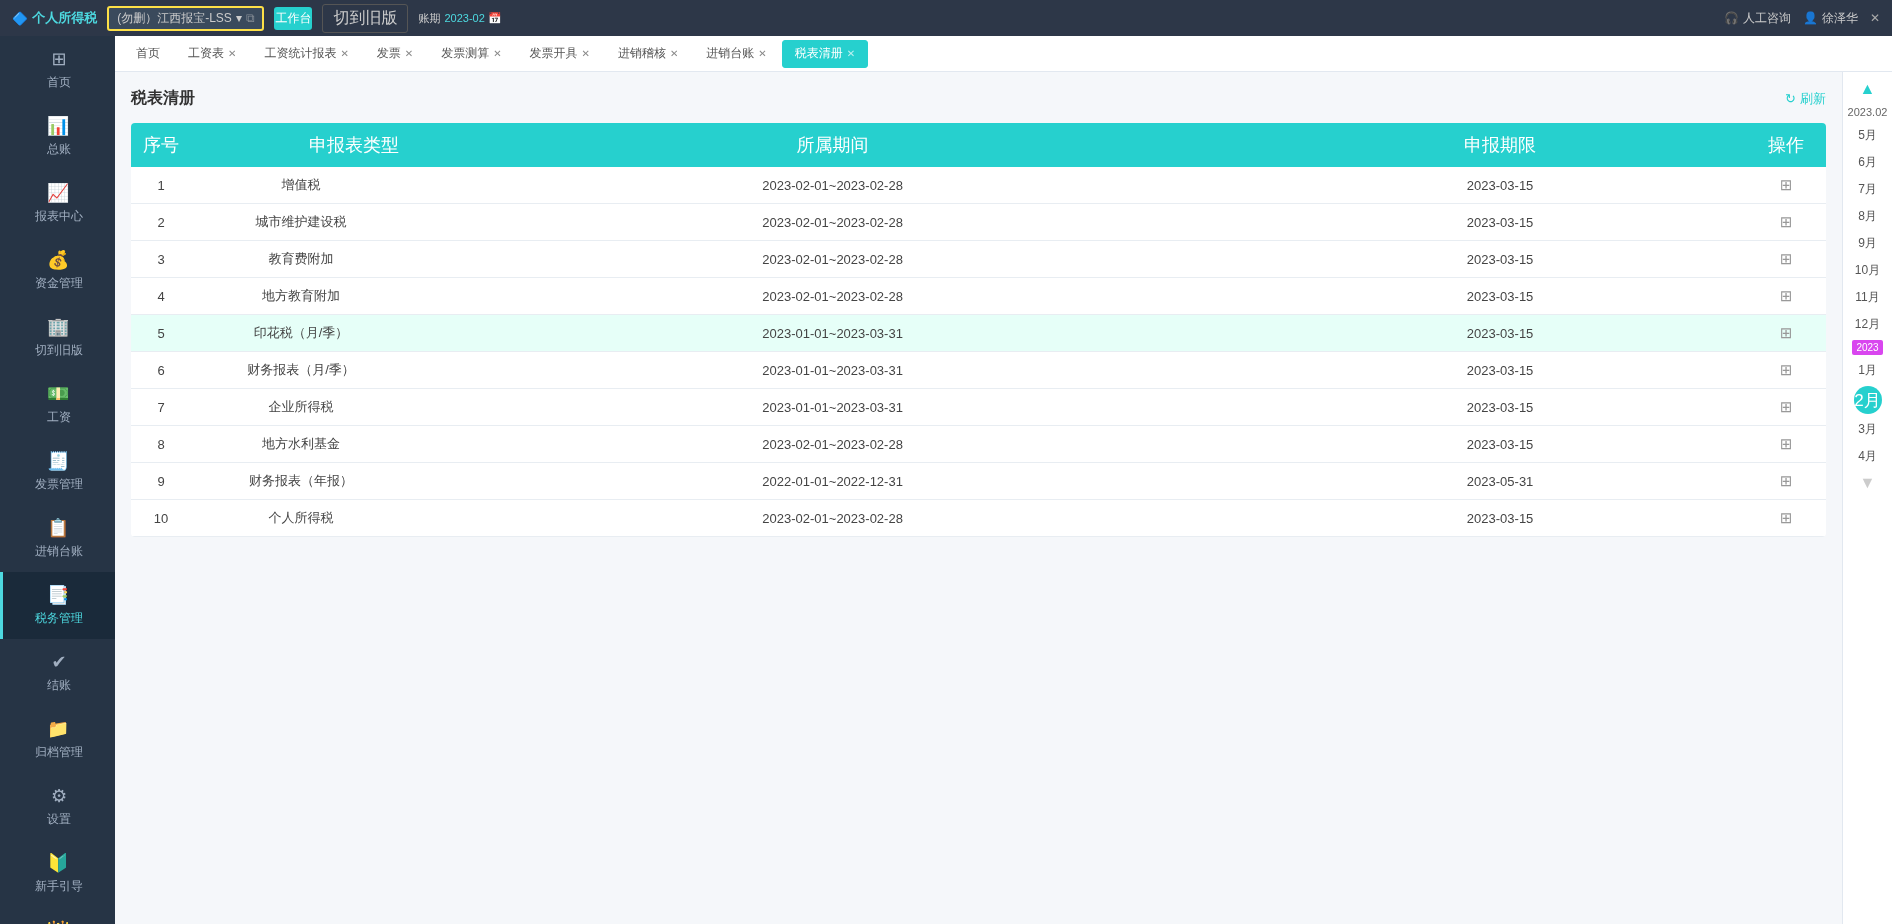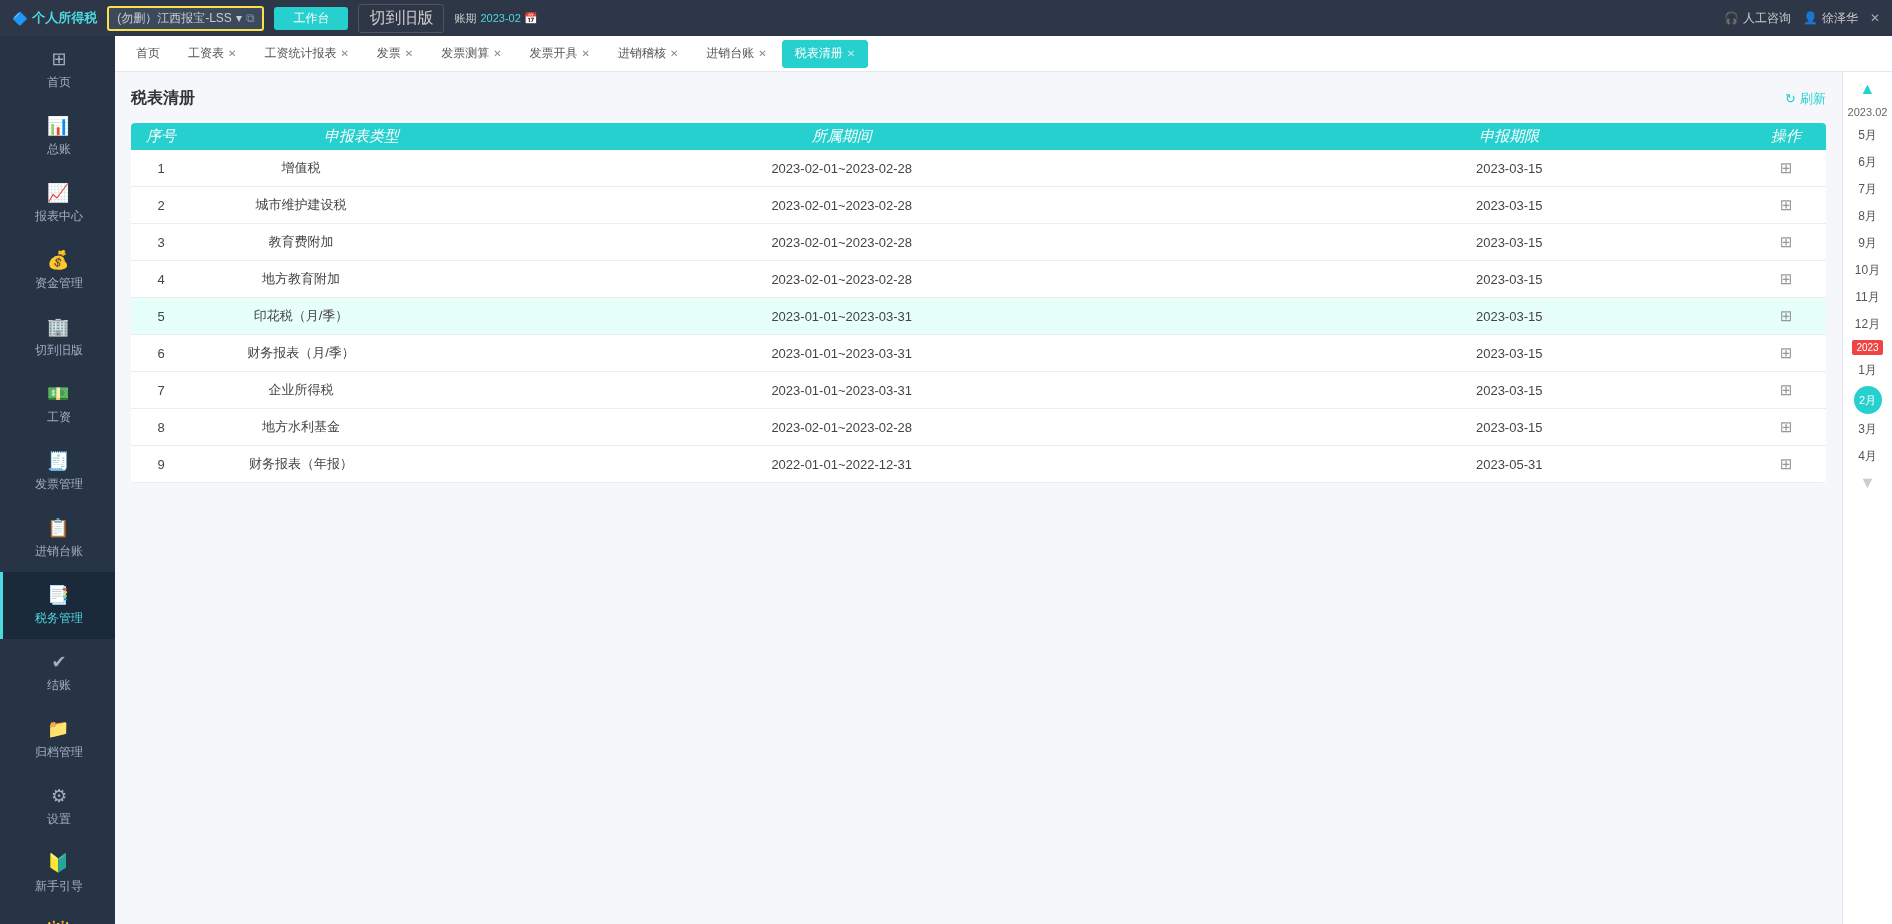--- a/index.html
+++ b/index.html
@@ -32,21 +32,21 @@
       border: 2px solid #fde047;
       padding: 2px 8px;
       border-radius: 3px;
       background: #3a4a5c;
       cursor: pointer;
     }
     .top-bar-btn {
       background: #26d0ce;
       color: white;
       border: none;
-      padding: 3px 19px;
+      padding: 3px 1px;
       border-radius: 3px;
       cursor: pointer;
       font-size: 12px;
     }
     .top-bar-btn-outline {
       background: transparent;
       color: #ccc;
       border: 1px solid #555;
       padding: 3px 10px;
       border-radius: 3px;
@@ -184,26 +184,25 @@
       border-collapse: collapse;
       background: #fff;
       border-radius: 4px;
       overflow: hidden;
     }
     .data-table thead tr {
       background: #26d0ce;
     }
     .data-table thead th {
       color: #fff;
-      padding: 4px 12px;
+      padding: 10px 12px;
       font-weight: normal;
-      font-size: 15px;
+      font-size: 18px;
       text-align: center;
       white-space: nowrap;
-      font-style: italic;
     }
     .data-table tbody tr {
       border-bottom: 1px solid #e8edf2;
     }
     .data-table tbody tr.highlighted { background: #e6fff8; }
     .data-table tbody td {
       padding: 9px 12px;
       font-size: 13px;
       color: #444;
       text-align: center;
@@ -227,21 +226,21 @@
       overflow-y: auto;
       flex-shrink: 0;
     }
     .date-sidebar-header {
       font-size: 11px;
       color: #666;
       padding: 4px 0;
       text-align: left;
     }
     .date-year-badge {
-      background: #ef4444;
+      background: #d946ef;
       color: white;
       font-size: 10px;
       padding: 2px 4px;
       border-radius: 2px;
       margin: 2px 0;
     }
     .date-month-item {
       font-size: 12px;
       color: #555;
       padding: 5px 0;
@@ -252,21 +251,21 @@
     .date-month-item.active-month {
       background: #26d0ce;
       color: white;
       border-radius: 50%;
       width: 28px;
       height: 28px;
       display: flex;
       align-items: center;
       justify-content: center;
       margin: 2px auto;
-      font-size: 11px;
+      font-size: 17px;
     }
     .date-nav-up, .date-nav-down {
       color: #26d0ce;
       font-size: 16px;
       cursor: pointer;
       padding: 4px;
     }
     .date-nav-down { color: #ccc; }
   </style>
 </head>
@@ -501,20 +500,29 @@
   </tr>
               <tr>
     <td>9</td>
     <td>财务报表（年报）</td>
     <td>2022-01-01~2022-12-31</td>
     <td>2023-05-31</td>
     <td>
       <span class="action-icon">⊞</span>
     </td>
   </tr>
+              <tr>
+    <td>10</td>
+    <td>个人所得税</td>
+    <td>2023-02-01~2023-02-28</td>
+    <td>2023-03-15</td>
+    <td>
+      <span class="action-icon">⊞</span>
+    </td>
+  </tr>
             </tbody>
         </table>
       </div>
 
       <div class="date-sidebar">
         <div class="date-nav-up">▲</div>
         <div class="date-sidebar-header">2023.02</div>
 
         <div class="date-month-item">5月</div>
         <div class="date-month-item">6月</div>

